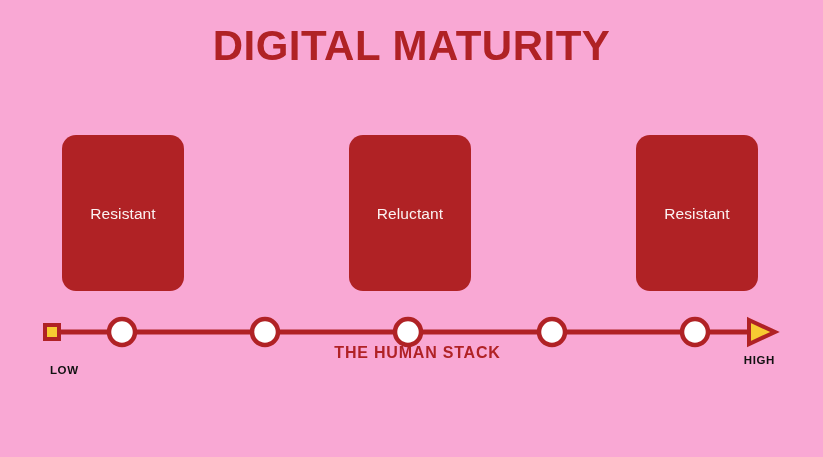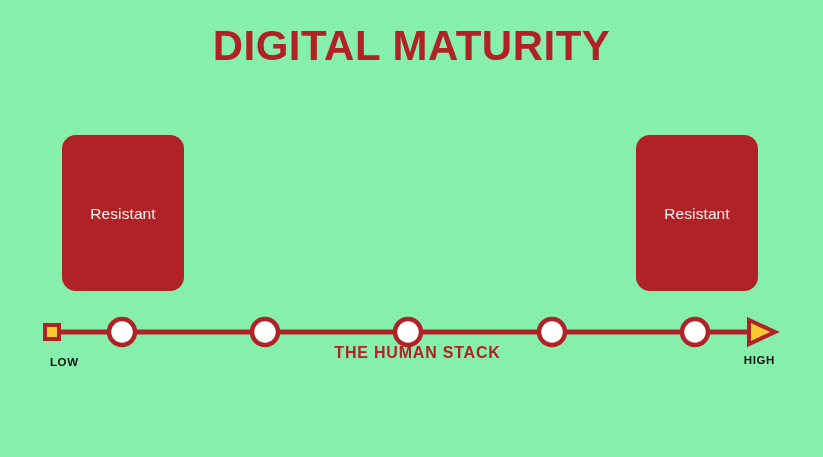--- a/index.html
+++ b/index.html
@@ -8,21 +8,21 @@
     padding: 0;
   }
   body {
     font-family: "Liberation Sans", sans-serif;
     background: #ffffff;
   }
   #slide {
     position: relative;
     width: 823px;
     height: 457px;
-    background: #86efac;
+    background: #f9a8d4;
     overflow: hidden;
   }
 
   
   #title {
     position: absolute;
     left: 0;
     top: 20px;
     width: 823px;
     text-align: center;
@@ -75,21 +75,21 @@
   #axis-svg {
     position: absolute;
     left: 0;
     top: 0;
   }
 
   
   #low-label {
     position: absolute;
     left: 50px;
-    top: 356px;
+    top: 364px;
     font-size: 11.5px;
     font-weight: bold;
     color: #111111;
     letter-spacing: 0.6px;
   }
   #high-label {
     position: absolute;
     right: 48px;
     top: 348px;
     font-size: 11.5px;
@@ -120,20 +120,23 @@
 <div id="slide">
 
   <div id="title">DIGITAL MATURITY</div>
 
   <div id="stage-boxes">
 
     <div class="stage-box">
       <span class="stage-box-label">Resistant</span>
     </div>
 
+    <div class="stage-box">
+      <span class="stage-box-label">Reluctant</span>
+    </div>
 
 
 
     <div class="stage-box">
       <span class="stage-box-label">Resistant</span>
     </div>
 
   </div>
 
   <div id="axis-wrap">

